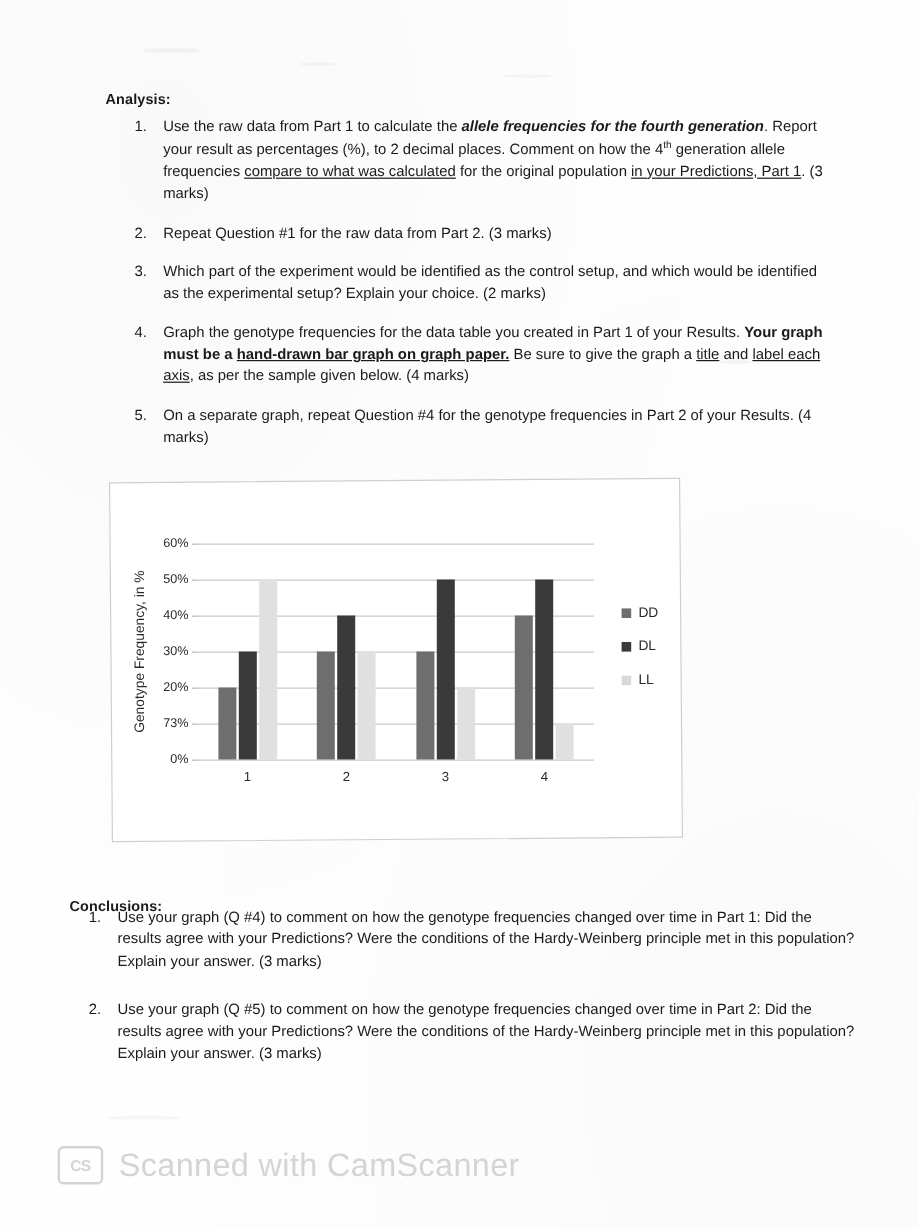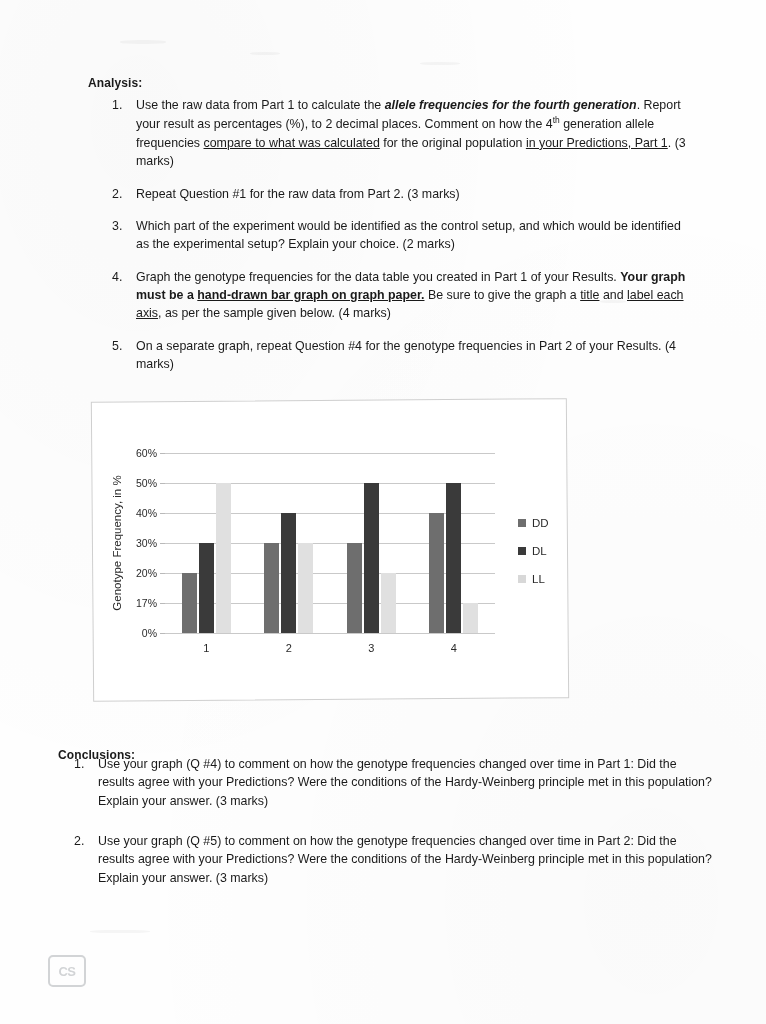--- a/index.html
+++ b/index.html
@@ -176,21 +176,21 @@
     width: 330px;
     top: 266px;
     text-align: center;
     font-size: 12px;
     color: #2a2a2a;
   }
 
   #legend {
     position: absolute;
     left: 425px;
-    top: 116px;
+    top: 104px;
   }
   .legend-row {
     display: flex;
     align-items: center;
     margin-bottom: 16px;
     font-size: 11.5px;
     color: #2a2a2a;
   }
   .swatch {
     width: 8px;
@@ -272,21 +272,21 @@
       <div class="yaxis-title">
         <span>Genotype Frequency, in %</span>
       </div>
 
       <div id="plot">
           <div class="gridline" style="top: 100%;"></div>
           <div class="tickmark" style="top: 100%;"></div>
           <div class="ytick" style="top: 100%;">0%</div>
           <div class="gridline" style="top: 83.3333%;"></div>
           <div class="tickmark" style="top: 83.3333%;"></div>
-          <div class="ytick" style="top: 83.3333%;">17%</div>
+          <div class="ytick" style="top: 83.3333%;">73%</div>
           <div class="gridline" style="top: 66.6667%;"></div>
           <div class="tickmark" style="top: 66.6667%;"></div>
           <div class="ytick" style="top: 66.6667%;">20%</div>
           <div class="gridline" style="top: 50%;"></div>
           <div class="tickmark" style="top: 50%;"></div>
           <div class="ytick" style="top: 50%;">30%</div>
           <div class="gridline" style="top: 33.3333%;"></div>
           <div class="tickmark" style="top: 33.3333%;"></div>
           <div class="ytick" style="top: 33.3333%;">40%</div>
           <div class="gridline" style="top: 16.6667%;"></div>
@@ -347,15 +347,16 @@
         <span class="qbody">Use your graph (Q #4) to comment on how the genotype frequencies changed over time in Part 1:  Did the results agree with your Predictions?  Were the conditions of the Hardy-Weinberg principle met in this population?  Explain your answer. (3 marks)</span>
       </li>
       <li class="qitem" style="margin-bottom: 22px;">
         <span class="qnum">2.</span>
         <span class="qbody">Use your graph (Q #5) to comment on how the genotype frequencies changed over time in Part 2:  Did the results agree with your Predictions?  Were the conditions of the Hardy-Weinberg principle met in this population?  Explain your answer. (3 marks)</span>
       </li>
     </ul>
 
   <div id="watermark">
     <div id="cs-badge">CS</div>
+    <div id="wm-text">Scanned with CamScanner</div>
   </div>
 
 </div>
 
 </body></html>

